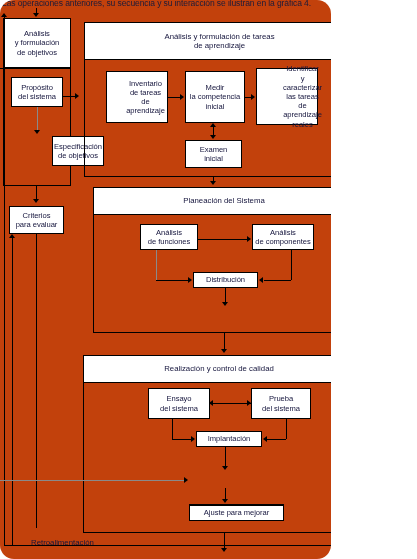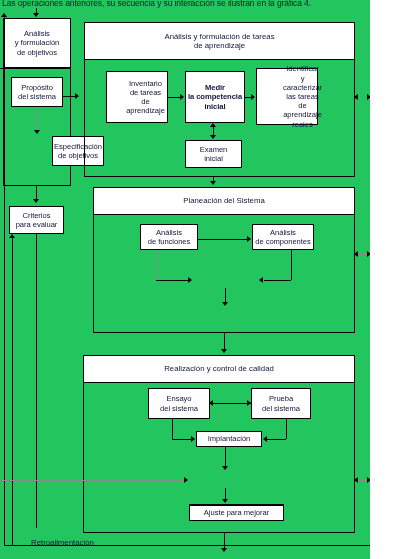--- a/index.html
+++ b/index.html
@@ -2,24 +2,25 @@
 <html><head>
 <meta charset="utf-8">
 <style>
   html,body{margin:0;padding:0;background:#ffffff;}
   body{
     font-family:"Liberation Sans", sans-serif;
     -webkit-font-smoothing:none;
   }
   #stage{
     position:relative;
-    width:370px;
+    width:331px;
     height:559px;
     overflow:hidden;
-    background:#22c55e;
+    background:#c2410c;
+    border-radius:14px;
   }
   .caption{
     position:absolute;
     left:2px; top:-2px;
     width:360px;
     font-size:8.5px;
     color:#1b1b3a;
     letter-spacing:-0.1px;
     white-space:nowrap;
     line-height:11px;
@@ -126,21 +127,21 @@
   <div class="ar ar-r" style="left:75px;top:93px;"></div>
 
   <div class="container" style="left:84px;top:22px;width:271px;height:155px;"></div>
   <div class="sect-head" style="left:84px;top:22px;width:271px;height:38px;white-space:pre-line;">Análisis y formulación de tareas
 de aprendizaje</div>
 
   <div class="bx" style="left:106px;top:71px;width:62px;height:52px;white-space:pre-line;padding-left:18px;">Inventario
 de tareas
 de aprendizaje</div>
 
-  <div class="bx" style="left:185px;top:71px;width:60px;height:52px;white-space:pre-line;font-weight:bold;">Medir
+  <div class="bx" style="left:185px;top:71px;width:60px;height:52px;white-space:pre-line;">Medir
 la competencia
 inicial</div>
 
   <div class="bx" style="left:256px;top:68px;width:62px;height:57px;white-space:pre-line;padding-left:32px;">Identificar
 y caracterizar
 las tareas
 de aprendizaje
 reales</div>
 
   <div class="bx" style="left:185px;top:140px;width:57px;height:28px;white-space:pre-line;">Examen
@@ -165,20 +166,21 @@
 
   <div class="container" style="left:93px;top:187px;width:262px;height:146px;"></div>
   <div class="sect-head" style="left:93px;top:187px;width:262px;height:28px;">Planeación del Sistema</div>
 
   <div class="bx" style="left:140px;top:224px;width:58px;height:26px;white-space:pre-line;">Análisis
 de funciones</div>
 
   <div class="bx" style="left:252px;top:224px;width:62px;height:26px;white-space:pre-line;">Análisis
 de componentes</div>
 
+  <div class="bx" style="left:193px;top:272px;width:65px;height:16px;">Distribución</div>
 
 
   <div class="h" style="left:198px;top:239px;width:49px;"></div>
   <div class="ar ar-r" style="left:247px;top:236px;"></div>
 
   <div class="vg" style="left:156px;top:250px;height:30px;"></div>
   <div class="h" style="left:156px;top:280px;width:32px;"></div>
   <div class="ar ar-r" style="left:188px;top:277px;"></div>
 
   <div class="v" style="left:291px;top:250px;height:30px;"></div>

